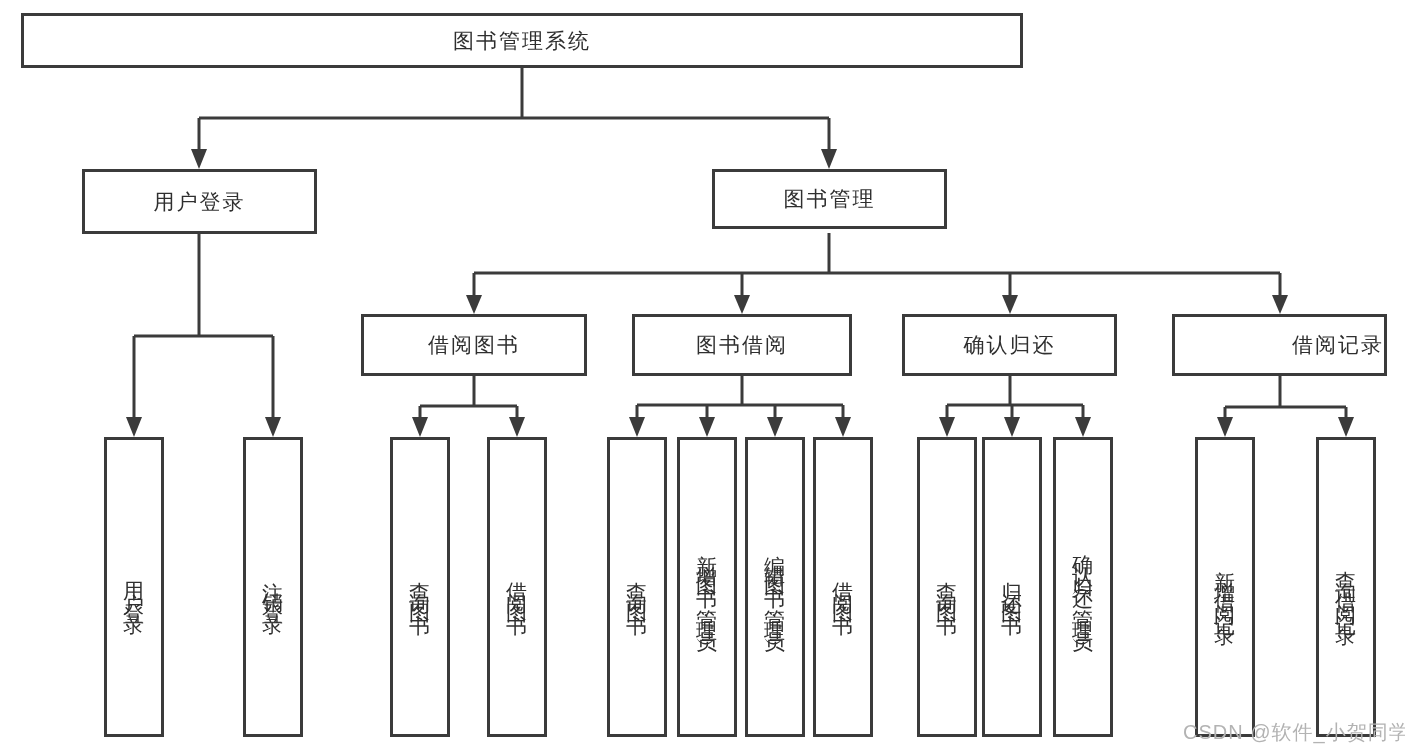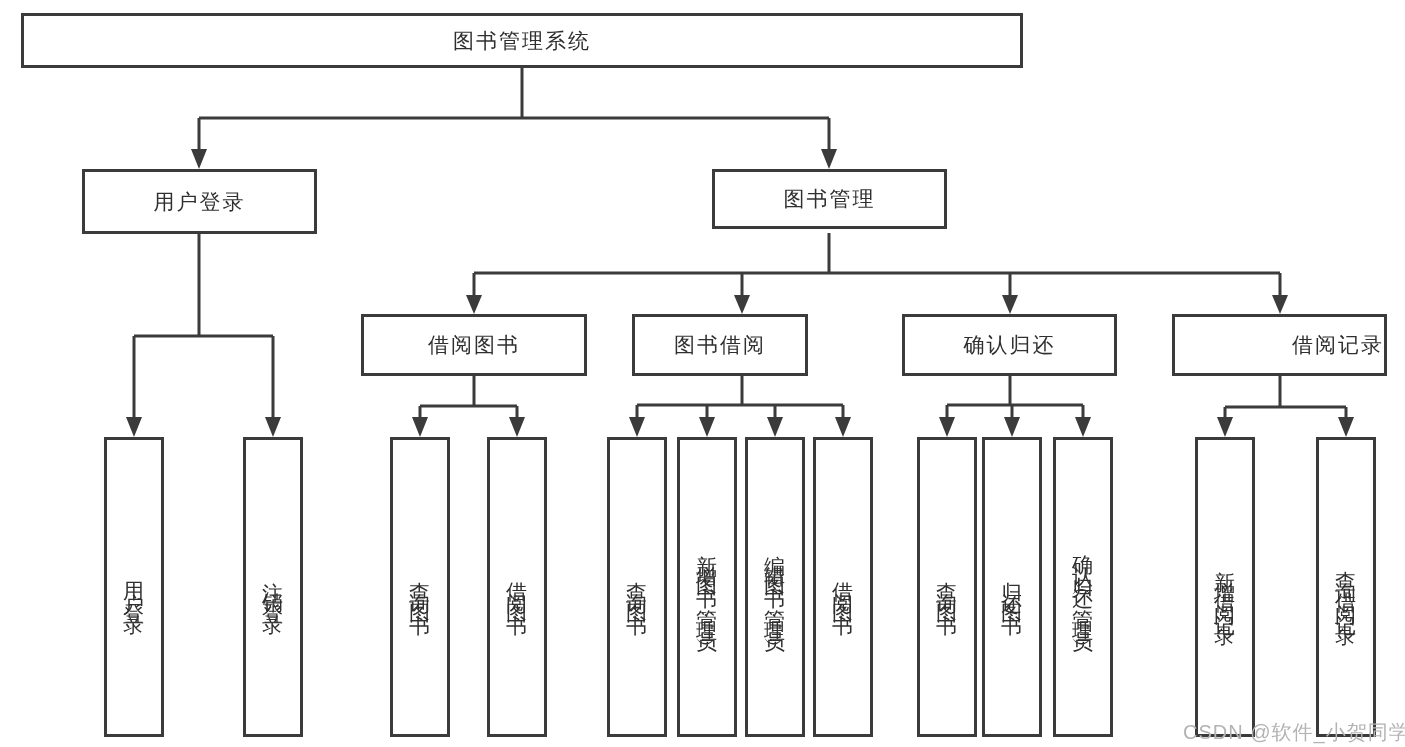--- a/index.html
+++ b/index.html
@@ -135,21 +135,21 @@
   <div class="node" style="left:82px; top:169px; width:235px; height:65px;">
     <span>用户登录</span>
   </div>
   <div class="node" style="left:712px; top:169px; width:235px; height:60px;">
     <span>图书管理</span>
   </div>
 
   <div class="node" style="left:361px; top:314px; width:226px; height:62px;">
     <span>借阅图书</span>
   </div>
-  <div class="node" style="left:632px; top:314px; width:176px; height:62px;">
+  <div class="node" style="left:632px; top:314px; width:220px; height:62px;">
     <span>图书借阅</span>
   </div>
   <div class="node" style="left:902px; top:314px; width:215px; height:62px;">
     <span>确认归还</span>
   </div>
   <div class="node" style="left:1172px; top:314px; width:215px; height:62px;justify-content:flex-end;">
     <span>借阅记录</span>
   </div>
 
   <div class="node vert" style="left:104px; top:437px; width:60px; height:300px;">

